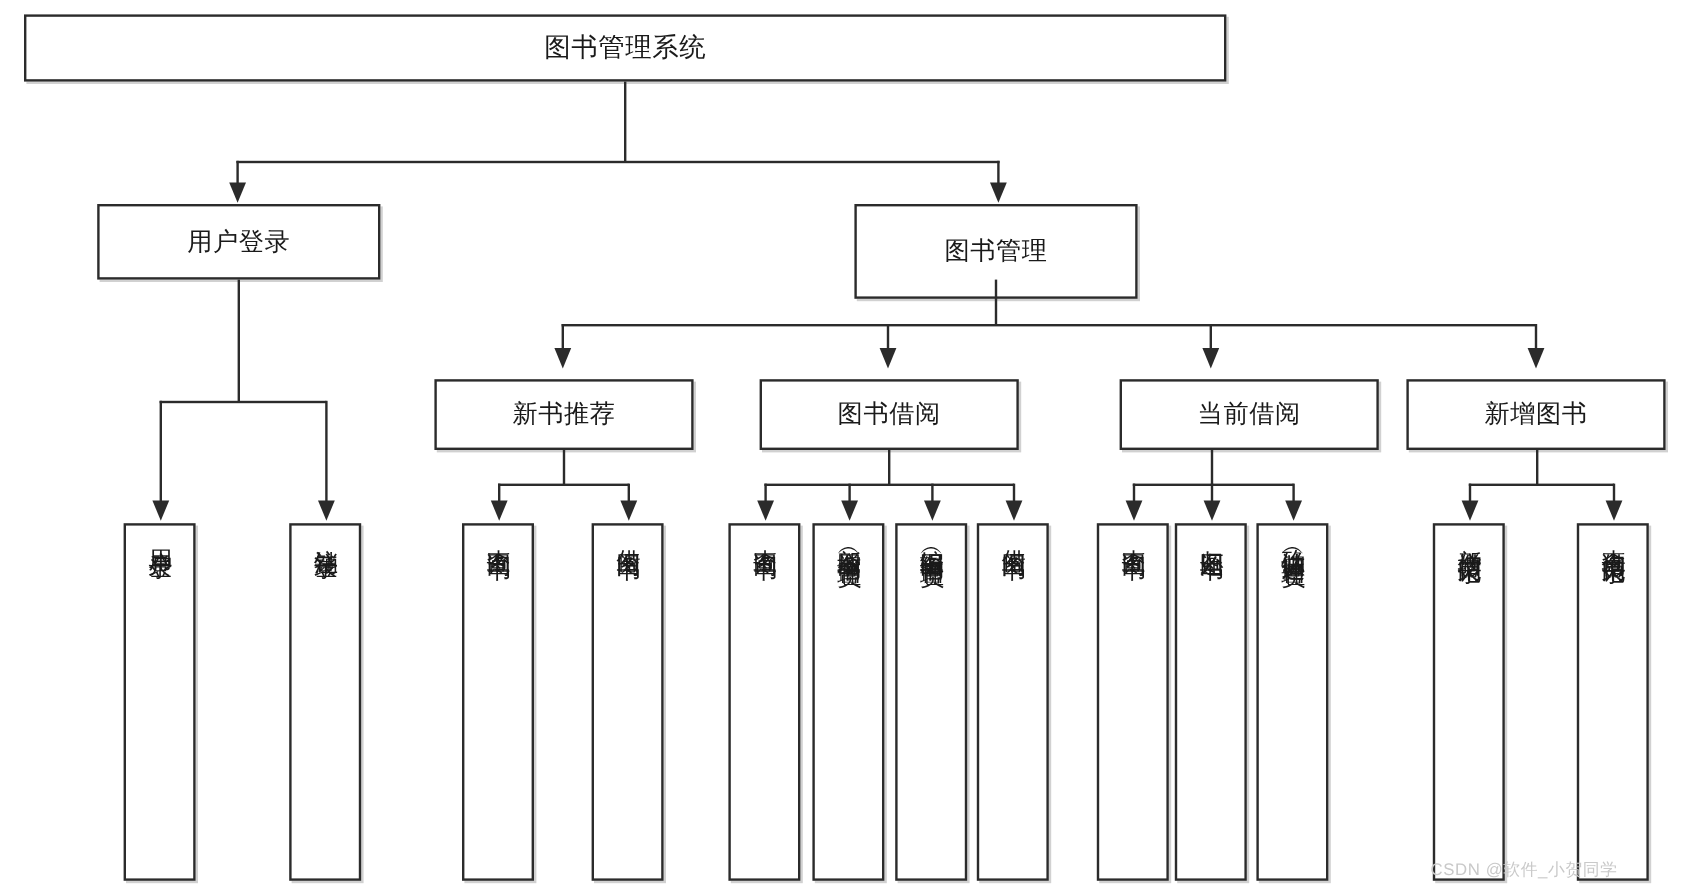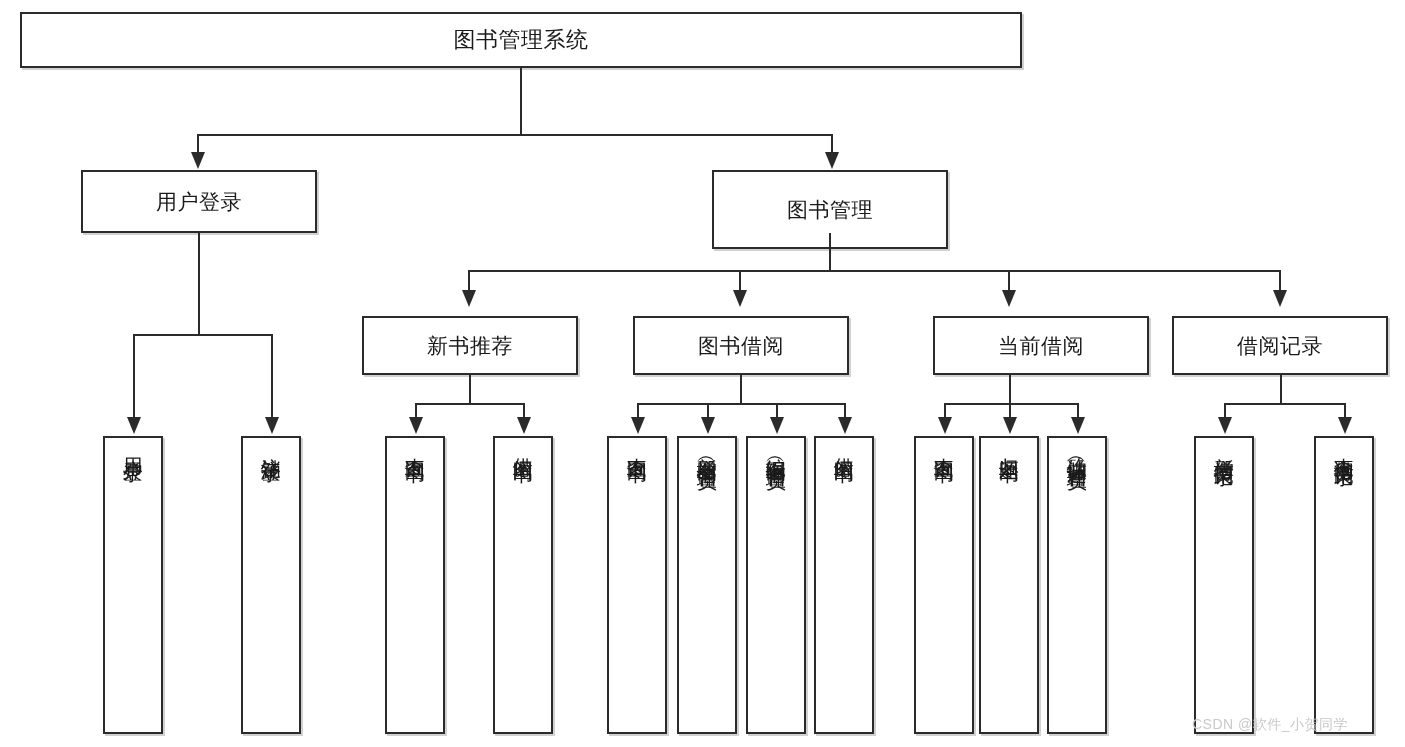--- a/index.html
+++ b/index.html
@@ -134,21 +134,21 @@
   <div class="node horiz" style="left:633px; top:316px; width:216px; height:59px;">
     <span class="node-label">图书借阅</span>
   </div>
   <div class="node horiz" style="left:362px; top:316px; width:216px; height:59px;">
     <span class="node-label">新书推荐</span>
   </div>
   <div class="node horiz" style="left:901px; top:316px; width:216px; height:59px;margin-left:32px;">
     <span class="node-label">当前借阅</span>
   </div>
   <div class="node horiz" style="left:1172px; top:316px; width:216px; height:59px;">
-    <span class="node-label">借阅记录</span>
+    <span class="node-label">新增图书</span>
   </div>
 
   <div class="vline" style="left:469px; top:375px; height:29px;"></div>
   <div class="hline" style="left:415px; top:403px; width:109px;"></div>
   <div class="vline" style="left:415px; top:403px; height:16px;"></div>
   <div class="arrow" style="left:409px; top:417px;"></div>
   <div class="vline" style="left:523px; top:403px; height:16px;"></div>
   <div class="arrow" style="left:517px; top:417px;"></div>
 
   <div class="vline" style="left:740px; top:375px; height:29px;"></div>

